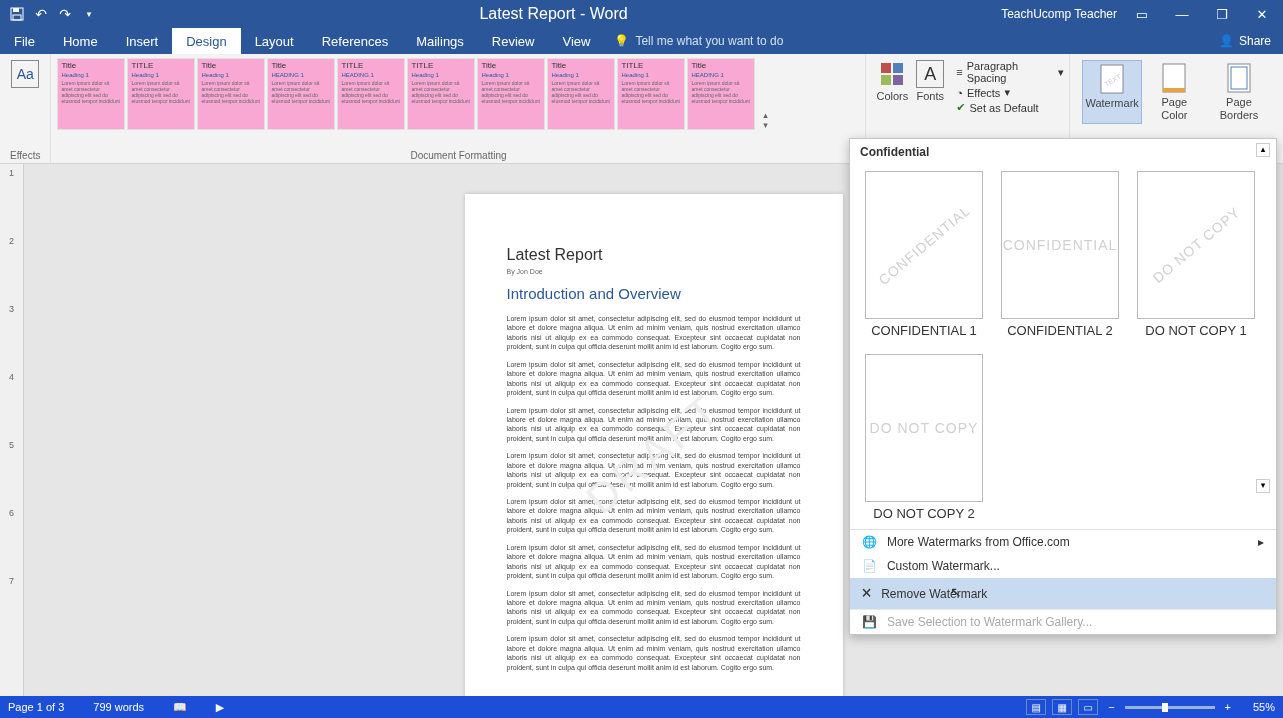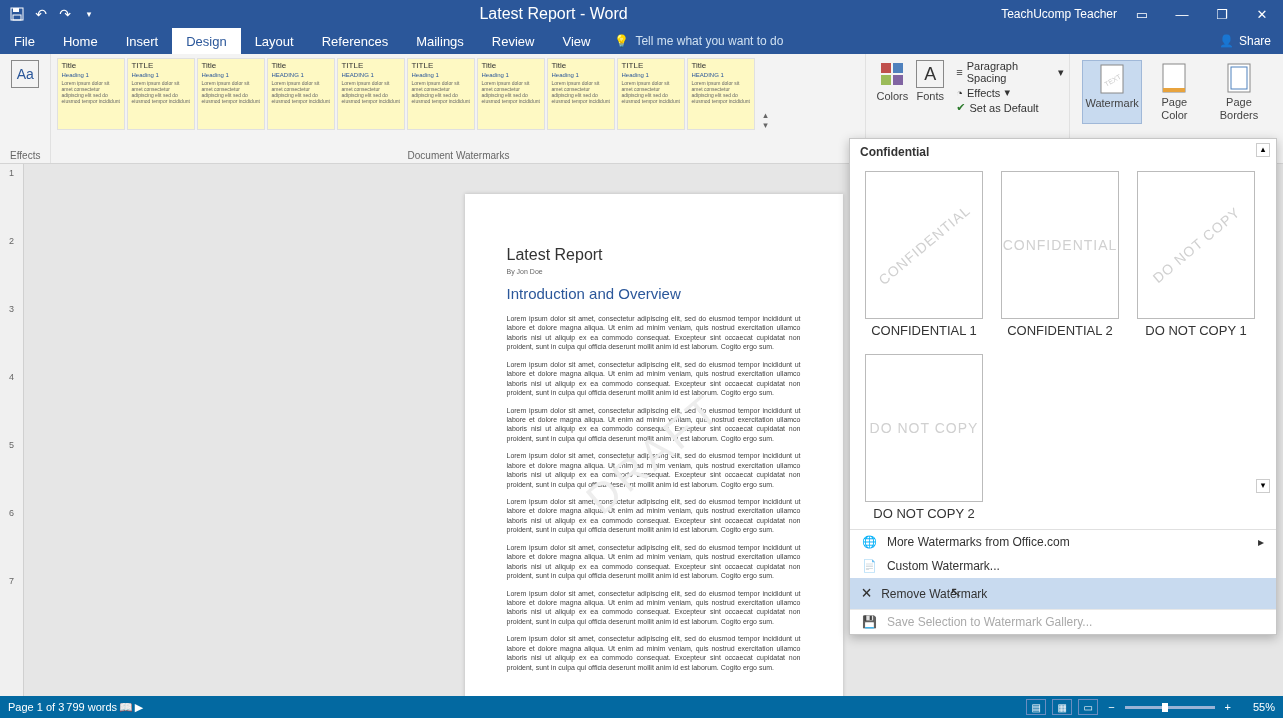--- a/index.html
+++ b/index.html
@@ -21,21 +21,21 @@
 .share { margin-left: auto; padding: 0 12px; display: flex; align-items: center; gap: 5px; cursor: pointer; font-size:12px;}
 
 
 .ribbon { height: 110px; background: #f3f3f3; border-bottom: 1px solid #d4d4d4; display: flex; position:relative;}
 .ribbon-group { border-right: 1px solid #e1e1e1; padding: 4px 6px 2px; display: flex; flex-direction: column; }
 .group-label { font-size: 10px; color: #666; text-align: center; margin-top: auto; padding-top:2px;}
 .themes-group {width:54px;}
 .themes-ico {width:28px;height:28px;border:1px solid #888;margin:2px auto 0;display:flex;align-items:center;justify-content:center;color:#2b579a;font-size:14px;}
 .docfmt-group { flex-shrink:0; width:815px; }
 .styles-row { display: flex; gap: 2px; height:72px; position:relative;}
-.style-tile { width: 68px; border: 1px solid #e0e0e0; background: #fef9c3; padding: 2px 3px; font-size: 5px; line-height:1.2; color:#444; cursor:pointer; overflow:hidden;}
+.style-tile { width: 68px; border: 1px solid #e0e0e0; background: #f9a8d4; padding: 2px 3px; font-size: 5px; line-height:1.2; color:#444; cursor:pointer; overflow:hidden;}
 .style-tile .t1 {font-size:8px;color:#333;font-weight:400;}
 .style-tile .t2 {font-size:6px;color:#2b579a;margin:1px 0;}
 .style-tile .t3 {font-size:5px;color:#666;}
 .style-drop {width:16px;display:flex;flex-direction:column;justify-content:flex-end;color:#666;font-size:9px;text-align:center;}
 .colors-fonts {display:flex;gap:8px;padding:2px 4px;}
 .cf-item {display:flex;flex-direction:column;align-items:center;font-size:11px;color:#444;cursor:pointer;}
 .cf-ico{width:28px;height:28px;margin-bottom:2px;display:flex;align-items:center;justify-content:center;}
 .fmt-opts {display:flex;flex-direction:column;gap:2px;font-size:11px;color:#333;padding:2px 0;}
 .fmt-opts div {display:flex;align-items:center;gap:4px;cursor:pointer;}
 .pagebg-group {display:flex;gap:6px;padding:2px 6px;}
@@ -66,21 +66,21 @@
 .wm-thumb.horiz span{transform:none;}
 .wm-label { font-size: 13px; color: #333; margin-top: 4px; text-align:center;}
 .wm-menu { border-top: 1px solid #e0e0e0; }
 .wm-menu-item { display: flex; align-items: center; gap: 10px; padding: 5px 12px; cursor: pointer; font-size:12px;color:#333;}
 .wm-menu-item:hover, .wm-menu-item.hover { background: #c8daef; }
 .wm-menu-item.disabled{color:#aaa;cursor:default;}
 .wm-mi-last{border-top:1px solid #e8e8e8;}
 .cursor{position:absolute;left:100px;top:6px;font-size:14px;pointer-events:none;}
 
 
-.statusbar { position: absolute; bottom: 0; left: 0; right: 0; height: 22px; background: #0369a1; color: #fff; font-size: 11px; display: flex; align-items: center; padding: 0 8px; gap: 2px; }
+.statusbar { position: absolute; bottom: 0; left: 0; right: 0; height: 22px; background: #1d4ed8; color: #fff; font-size: 11px; display: flex; align-items: center; padding: 0 8px; gap: 29px; }
 .sb-right { margin-left: auto; display: flex; align-items: center; gap: 6px; }
 .view-btn { width: 20px; height: 16px; border:1px solid #6a8dc0; display:flex;align-items:center;justify-content:center;font-size:10px;cursor:pointer;}
 .zoom-slider { width: 90px; height: 3px; background: #9ab3d6; position: relative; }
 .zoom-thumb{position:absolute;left:42%;top:-3px;width:6px;height:9px;background:#fff;}
 
 svg{display:block;}
 </style>
 </head>
 <body>
 
@@ -179,21 +179,21 @@
           <div class="t2">Heading 1</div>
           <div class="t3">Lorem ipsum dolor sit amet consectetur adipiscing elit sed do eiusmod tempor incididunt</div>
         </div>
         <div class="style-tile">
           <div class="t1">Title</div>
           <div class="t2">HEADING 1</div>
           <div class="t3">Lorem ipsum dolor sit amet consectetur adipiscing elit sed do eiusmod tempor incididunt</div>
         </div>
         <div class="style-drop">▴<br>▾</div>
       </div>
-    <div class="group-label">Document Watermarks</div>
+    <div class="group-label">Document Formatting</div>
   </div>
   <div class="ribbon-group" style="border-right:none;padding-right:2px;">
     <div class="colors-fonts">
       <div class="cf-item">
         <div class="cf-ico">
             <svg width="26" height="26">
               <rect x="2" y="2" width="10" height="10" fill="#c0504d"></rect>
               <rect x="14" y="2" width="10" height="10" fill="#4f81bd"></rect>
               <rect x="2" y="14" width="10" height="10" fill="#9bbb59"></rect>
               <rect x="14" y="14" width="10" height="10" fill="#8064a2"></rect>

